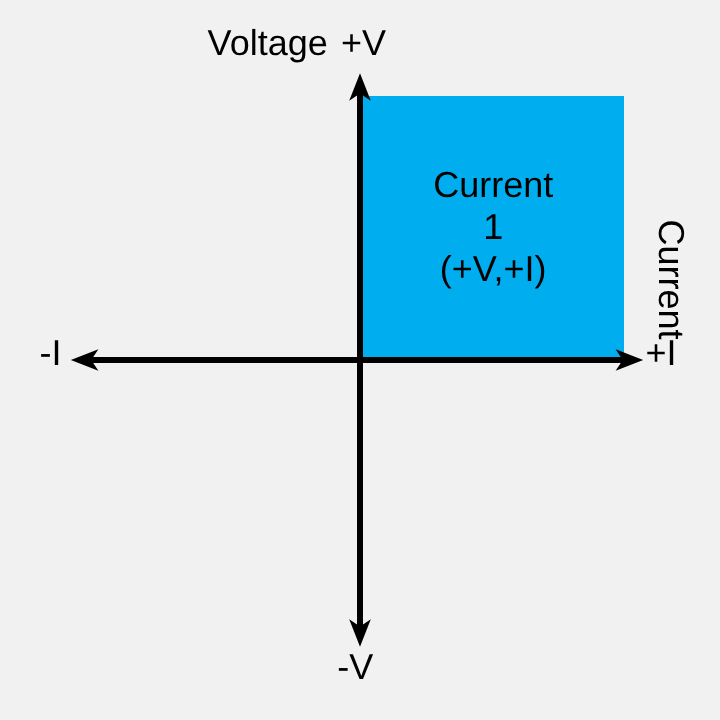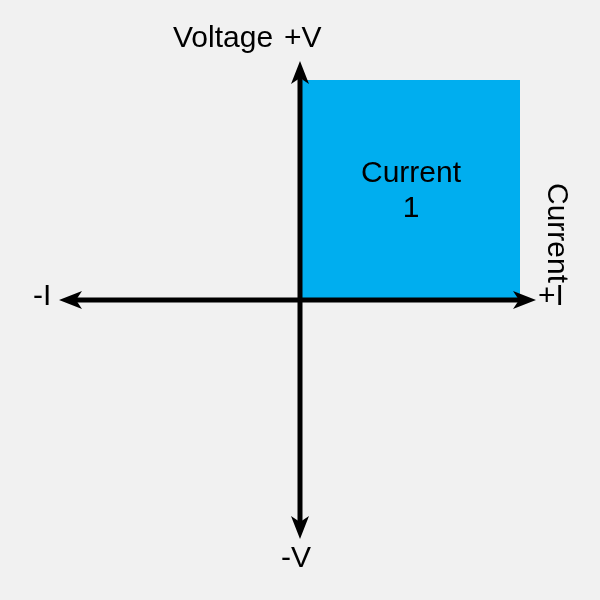--- a/index.html
+++ b/index.html
@@ -79,20 +79,21 @@
     <line x1="74" y1="300" x2="522" y2="300" stroke-width="5" stroke="#000000"></line>
     <polygon points="300,61 291,84 300,78 309,84" fill="#000000"></polygon>
     <polygon points="300,539 291,516 300,522 309,516" fill="#000000"></polygon>
     <polygon points="59,300 82,291 76,300 82,309" fill="#000000"></polygon>
     <polygon points="536,300 513,291 519,300 513,309" fill="#000000"></polygon>
   </svg>
 
   <div class="q1-text">
     <div>Current</div>
     <div>1</div>
+    <div>(+V,+I)</div>
   </div>
 
   <div class="label voltage-label">
     <span>Voltage</span>
     <span>+V</span>
   </div>
 
   <div class="label minus-v-label">-V</div>
 
   <div class="label minus-i-label">-I</div>

